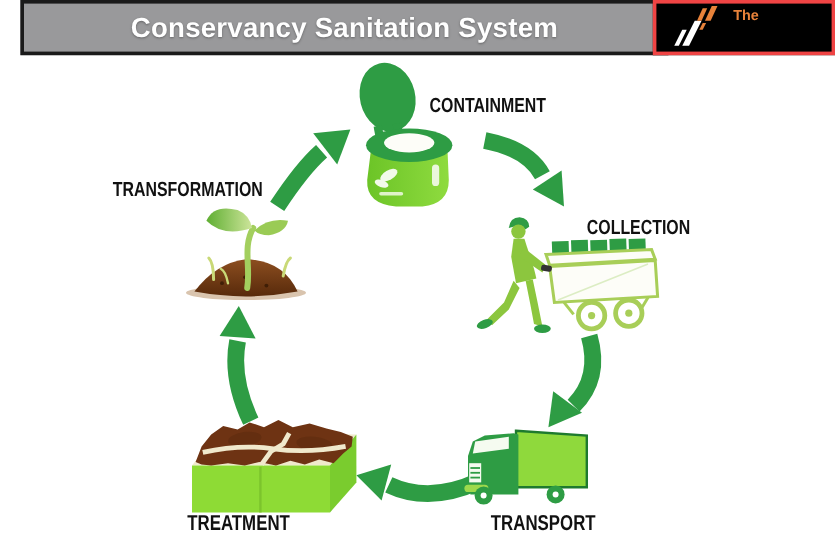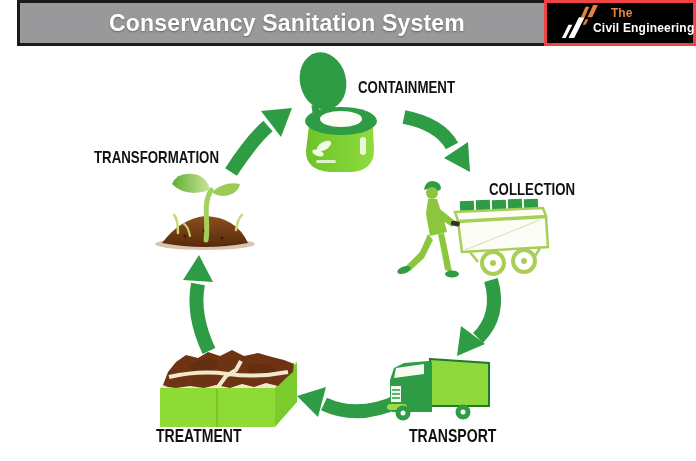--- a/index.html
+++ b/index.html
@@ -184,14 +184,13 @@
 
 <div class="logo-box">
   <svg width="50" height="36" viewBox="0 0 50 38" style="position:absolute;left:6px;top:1px;">
     <polygon points="8,36 15,22 19,22 12,36" fill="#ffffff"></polygon>
     <polygon points="15,36 26,14 32,14 21,36" fill="#ffffff"></polygon>
     <polygon points="30,22 33,16 36,16 33,22" fill="#e8823a"></polygon>
     <polygon points="28,14 33,3 37,3 32,14" fill="#e8823a"></polygon>
     <polygon points="35,14 41,1 46,1 40,14" fill="#e8823a"></polygon>
   </svg>
   <span class="logo-the">The</span>
-  <span class="logo-civil">Civil Engineering</span>
 </div>
 
 </body></html>

